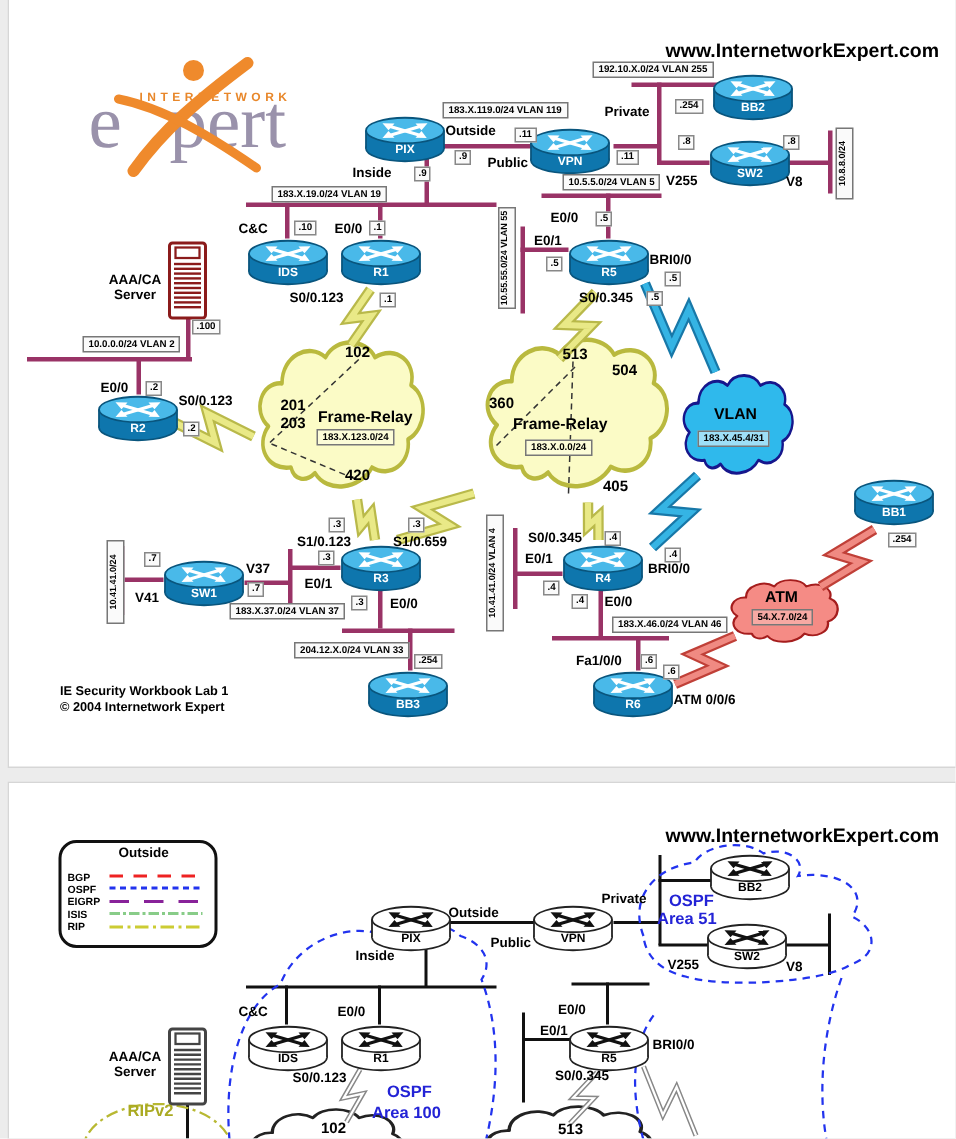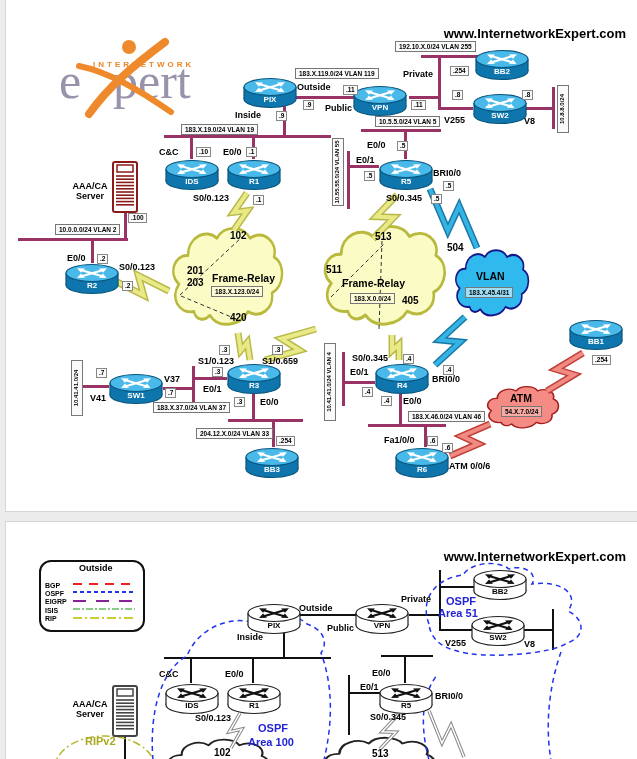--- a/index.html
+++ b/index.html
@@ -34,20 +34,24 @@
   svg.abs{position:absolute;overflow:visible;}
   .logo-top{position:absolute;font-size:8px;font-weight:bold;letter-spacing:3px;color:#e8872a;}
   .logo-e{position:absolute;font-size:50px;color:#9a92ab;font-family:"Liberation Serif","DejaVu Serif",serif;line-height:50px;}
 </style>
 </head>
 <body>
 
 <div class="page" id="p1">
   <div class="layer">
     <div class="hdr" id="h1">www.InternetworkExpert.com</div>
+    <div class="ftr">
+      <div>IE Security Workbook Lab 1</div>
+      <div>© 2004 Internetwork Expert</div>
+    </div>
   <svg width="120" height="112" viewBox="0 0 120 90" preserveAspectRatio="none" class="abs" style="left: 165px; top: 222px;">
         <path d="M28,72 C12,74 4,60 13,50 C2,42 8,26 22,27 C22,12 40,5 51,13 C58,2 78,3 84,13 C98,6 112,16 108,28 C120,34 118,52 106,57 C108,70 94,78 82,72 C74,84 52,86 44,75 C38,80 30,79 28,72 Z" fill="#fbfbc6" stroke="#b9b93e" stroke-width="2.4" stroke-linejoin="round"></path>
       </svg>
       <svg width="132" height="114" viewBox="0 0 120 90" preserveAspectRatio="none" class="abs" style="left: 316px; top: 220px;">
         <path d="M28,72 C12,74 4,60 13,50 C2,42 8,26 22,27 C22,12 40,5 51,13 C58,2 78,3 84,13 C98,6 112,16 108,28 C120,34 118,52 106,57 C108,70 94,78 82,72 C74,84 52,86 44,75 C38,80 30,79 28,72 Z" fill="#fbfbc6" stroke="#b9b93e" stroke-width="2.4" stroke-linejoin="round"></path>
       </svg>
       <svg width="80" height="76" viewBox="0 0 120 90" preserveAspectRatio="none" class="abs" style="left: 450px; top: 246px;">
         <path d="M28,72 C12,74 4,60 13,50 C2,42 8,26 22,27 C22,12 40,5 51,13 C58,2 78,3 84,13 C98,6 112,16 108,28 C120,34 118,52 106,57 C108,70 94,78 82,72 C74,84 52,86 44,75 C38,80 30,79 28,72 Z" fill="#2fb9ec" stroke="#16168c" stroke-width="2.4" stroke-linejoin="round"></path>
       </svg>
       <svg width="78" height="48" viewBox="0 0 120 90" preserveAspectRatio="none" class="abs" style="left: 482px; top: 384px;">
@@ -382,23 +386,23 @@
       <div class="lbl cname" style="left: 509px; top: 393px;">ATM</div>
       <div class="net" style="left: 210px; top: 286px; background: rgb(252, 252, 216);">183.X.123.0/24</div>
       <div class="net" style="left: 349px; top: 293px; background: rgb(252, 252, 216);">183.X.0.0/24</div>
       <div class="net" style="left: 464px; top: 287px; background: rgb(158, 223, 247);">183.X.45.4/31</div>
       <div class="net" style="left: 500px; top: 406px; background: rgb(247, 169, 163);">54.X.7.0/24</div>
       <div class="lbl dlci" style="left: 229px; top: 231px;">102</div>
       <div class="lbl dlci" style="left: 186px; top: 266px;">201</div>
       <div class="lbl dlci" style="left: 186px; top: 278px;">203</div>
       <div class="lbl dlci" style="left: 229px; top: 313px;">420</div>
       <div class="lbl dlci" style="left: 374px; top: 232px;">513</div>
-      <div class="lbl dlci" style="left: 407px; top: 243px; margin-left: 39px;">504</div>
-      <div class="lbl dlci" style="left: 325px; top: 265px;">511</div>
-      <div class="lbl dlci" style="left: 401px; top: 296px;">405</div>
+      <div class="lbl dlci" style="left: 407px; top: 243px;">504</div>
+      <div class="lbl dlci" style="left: 325px; top: 265px;">360</div>
+      <div class="lbl dlci" style="left: 401px; top: 320px;">405</div>
       <div class="net" style="left: 294px; top: 68px;">183.X.119.0/24 VLAN 119</div>
       <div class="net" style="left: 394px; top: 41px;">192.10.X.0/24 VLAN 255</div>
       <div class="net" style="left: 180px; top: 124px;">183.X.19.0/24 VLAN 19</div>
       <div class="net" style="left: 374px; top: 116px;">10.5.5.0/24 VLAN 5</div>
       <div class="net" style="left: 54px; top: 224px;">10.0.0.0/24 VLAN 2</div>
       <div class="net" style="left: 152px; top: 402px;">183.X.37.0/24 VLAN 37</div>
       <div class="net" style="left: 195px; top: 428px;">204.12.X.0/24 VLAN 33</div>
       <div class="net" style="left: 407px; top: 411px;">183.X.46.0/24 VLAN 46</div>
       <div class="vnet" style="left: 538px; top: 103px; width: 46px;">10.8.8.0/24</div>
       <div class="vnet" style="left: 303px; top: 166px; width: 66px;">10.55.55.0/24 VLAN 55</div>

